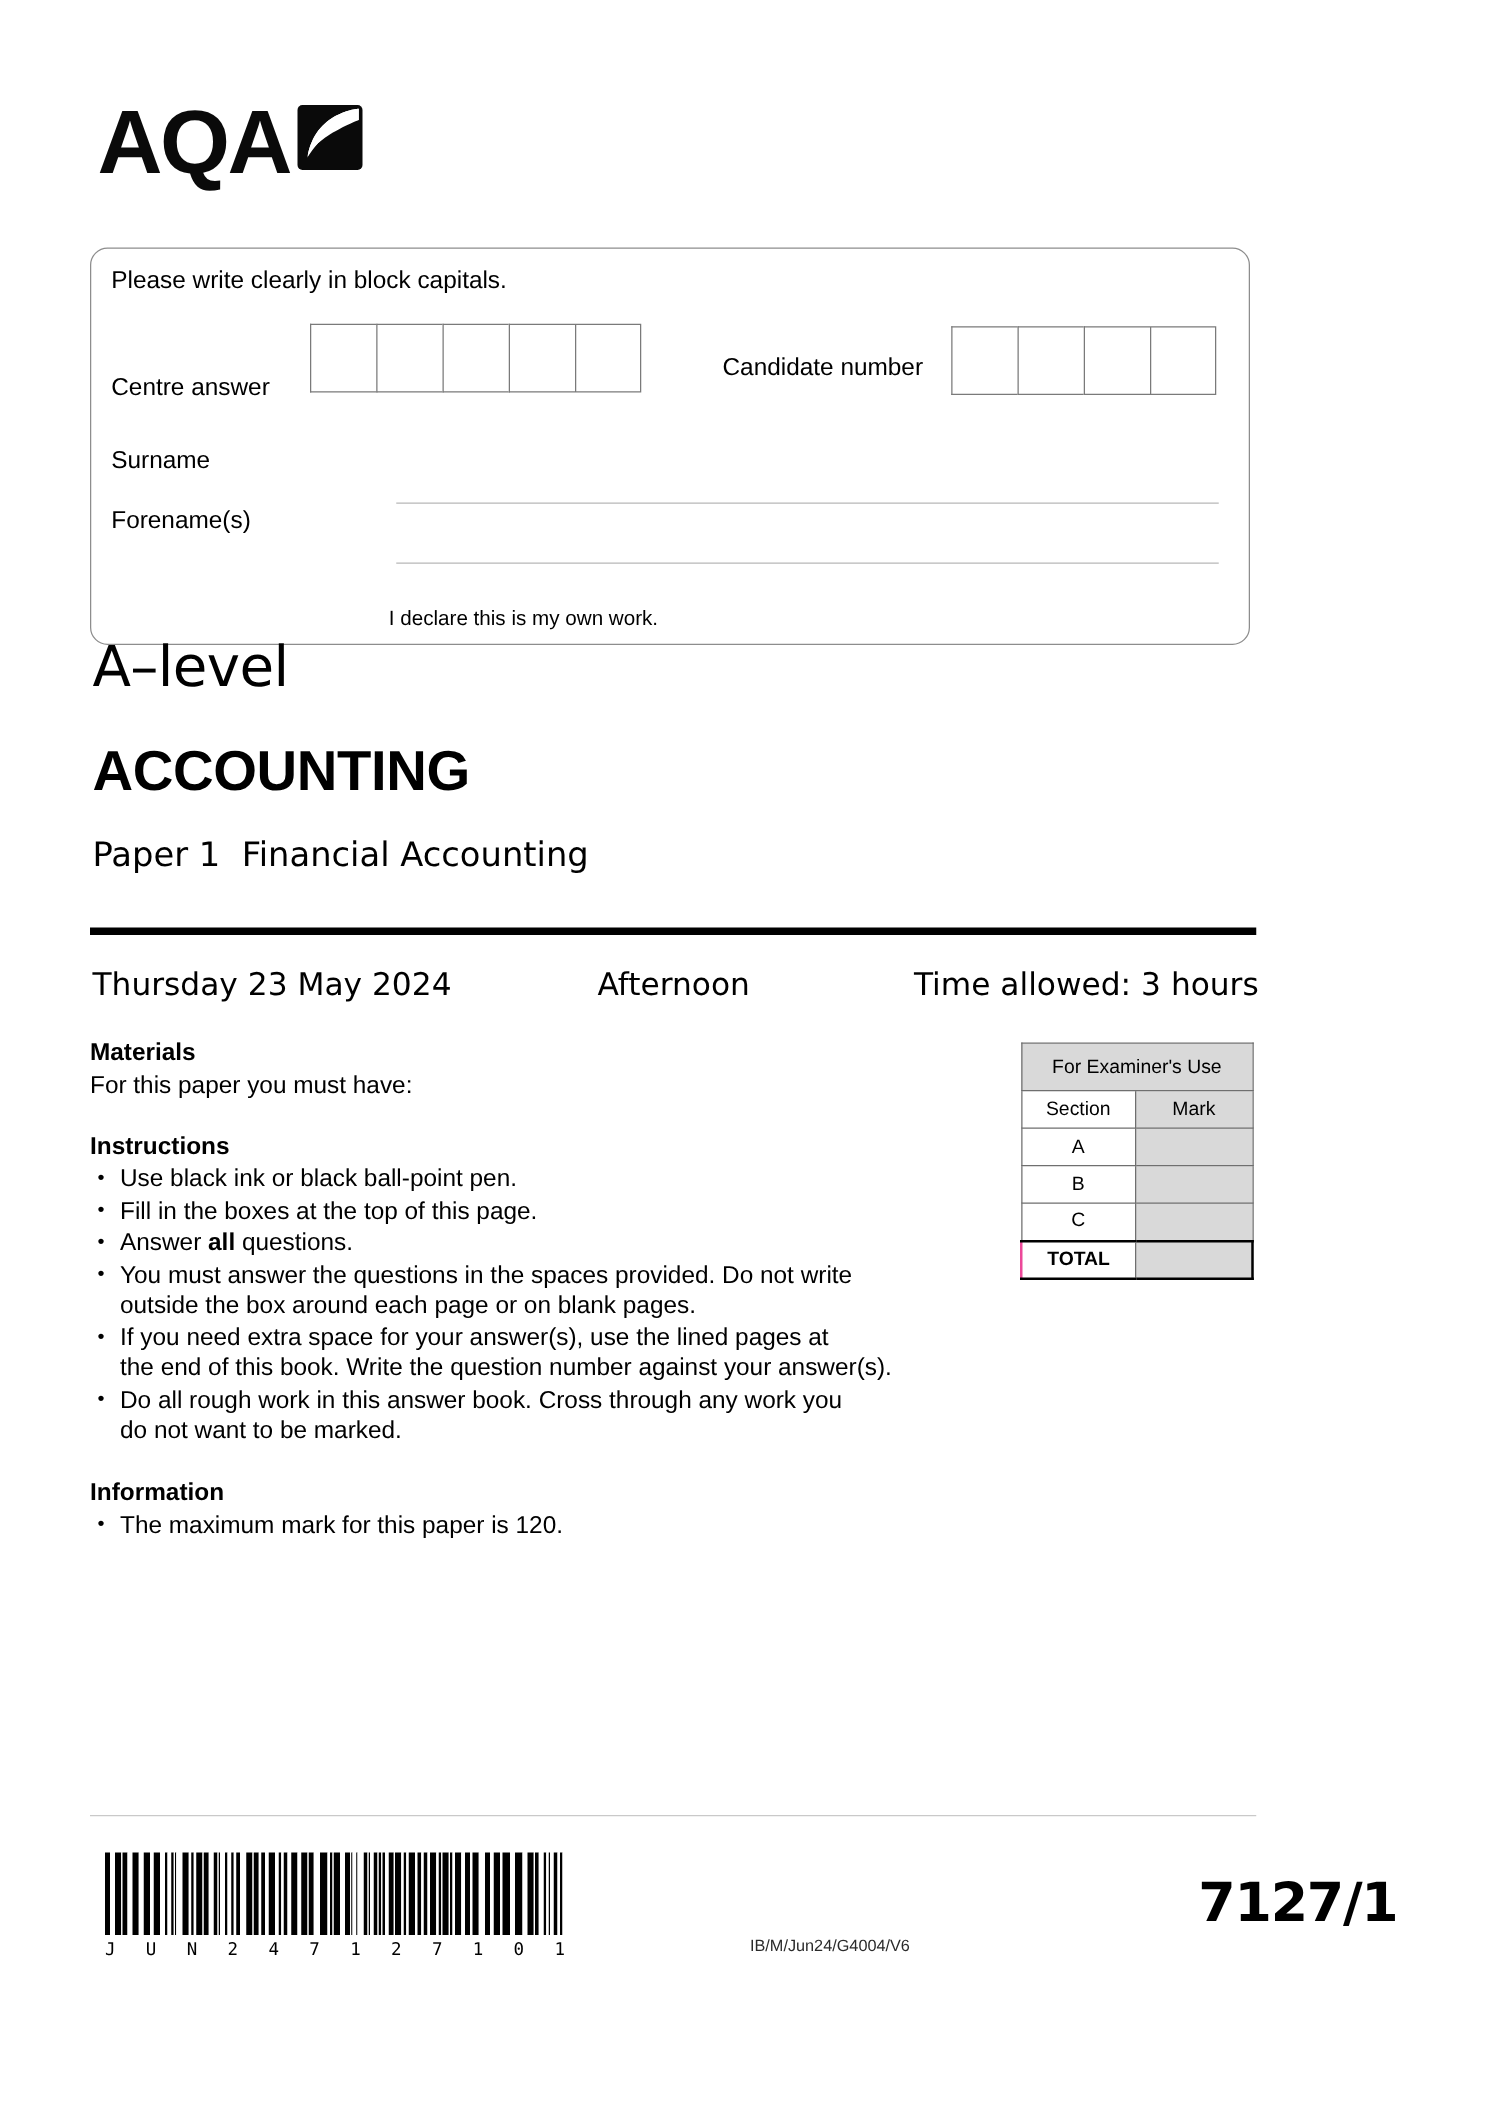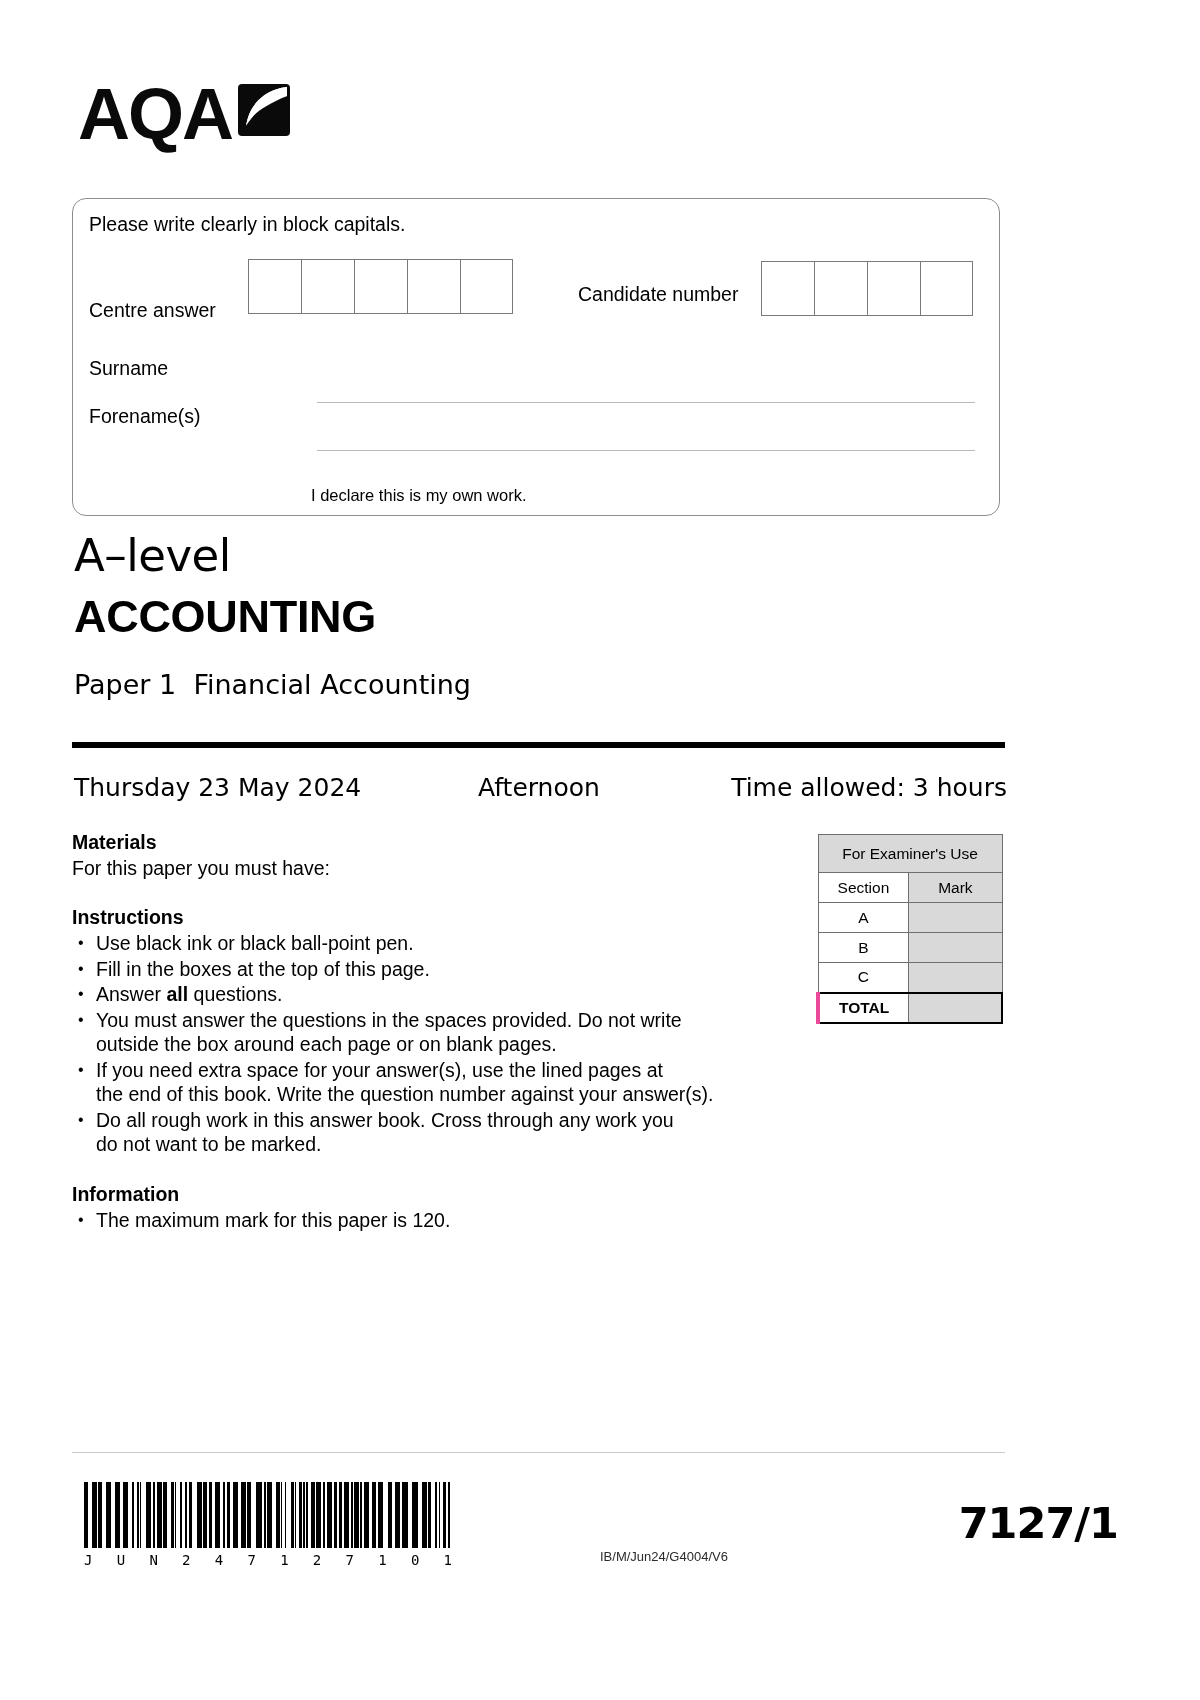--- a/index.html
+++ b/index.html
@@ -100,21 +100,21 @@
   }
   .declare {
     position: absolute;
     left: 238px; top: 287px;
     font-size: 16.5px;
   }
 
   
   .t-level {
     position: absolute;
-    left: 74px; top: 531px;
+    left: 74px; top: 509px;
     font-family: "DejaVu Sans", sans-serif;
     font-size: 45px;
     line-height: 50px;
     letter-spacing: -0.5px;
   }
   .t-subject {
     position: absolute;
     left: 74px; top: 592px;
     font-family: Liberation Sans, sans-serif;
     font-weight: bold;
@@ -210,21 +210,21 @@
   }
   .ex-table .colhdr { background: #ffffff; }
   .ex-table .colhdr.mark { background: #d9d9d9; }
   .ex-table .sec { width: 92px; background: #ffffff; }
   .ex-table .mk { width: 95px; background: #d9d9d9; }
   .ex-table tr.total td {
     font-weight: bold;
     border-top: 2px solid #000;
     border-bottom: 2px solid #000;
   }
-  .ex-table tr.total td.sec { border-left: 4px solid #ec4899; }
+  .ex-table tr.total td.sec { border-left: 2px solid #ec4899; }
   .ex-table tr.total td.mk { border-right: 2px solid #000; }
 
   
   .rule-thin {
     position: absolute;
     left: 72px; top: 1452px;
     width: 933px; height: 1px;
     background: #c9c9c9;
   }
   .barcode {

